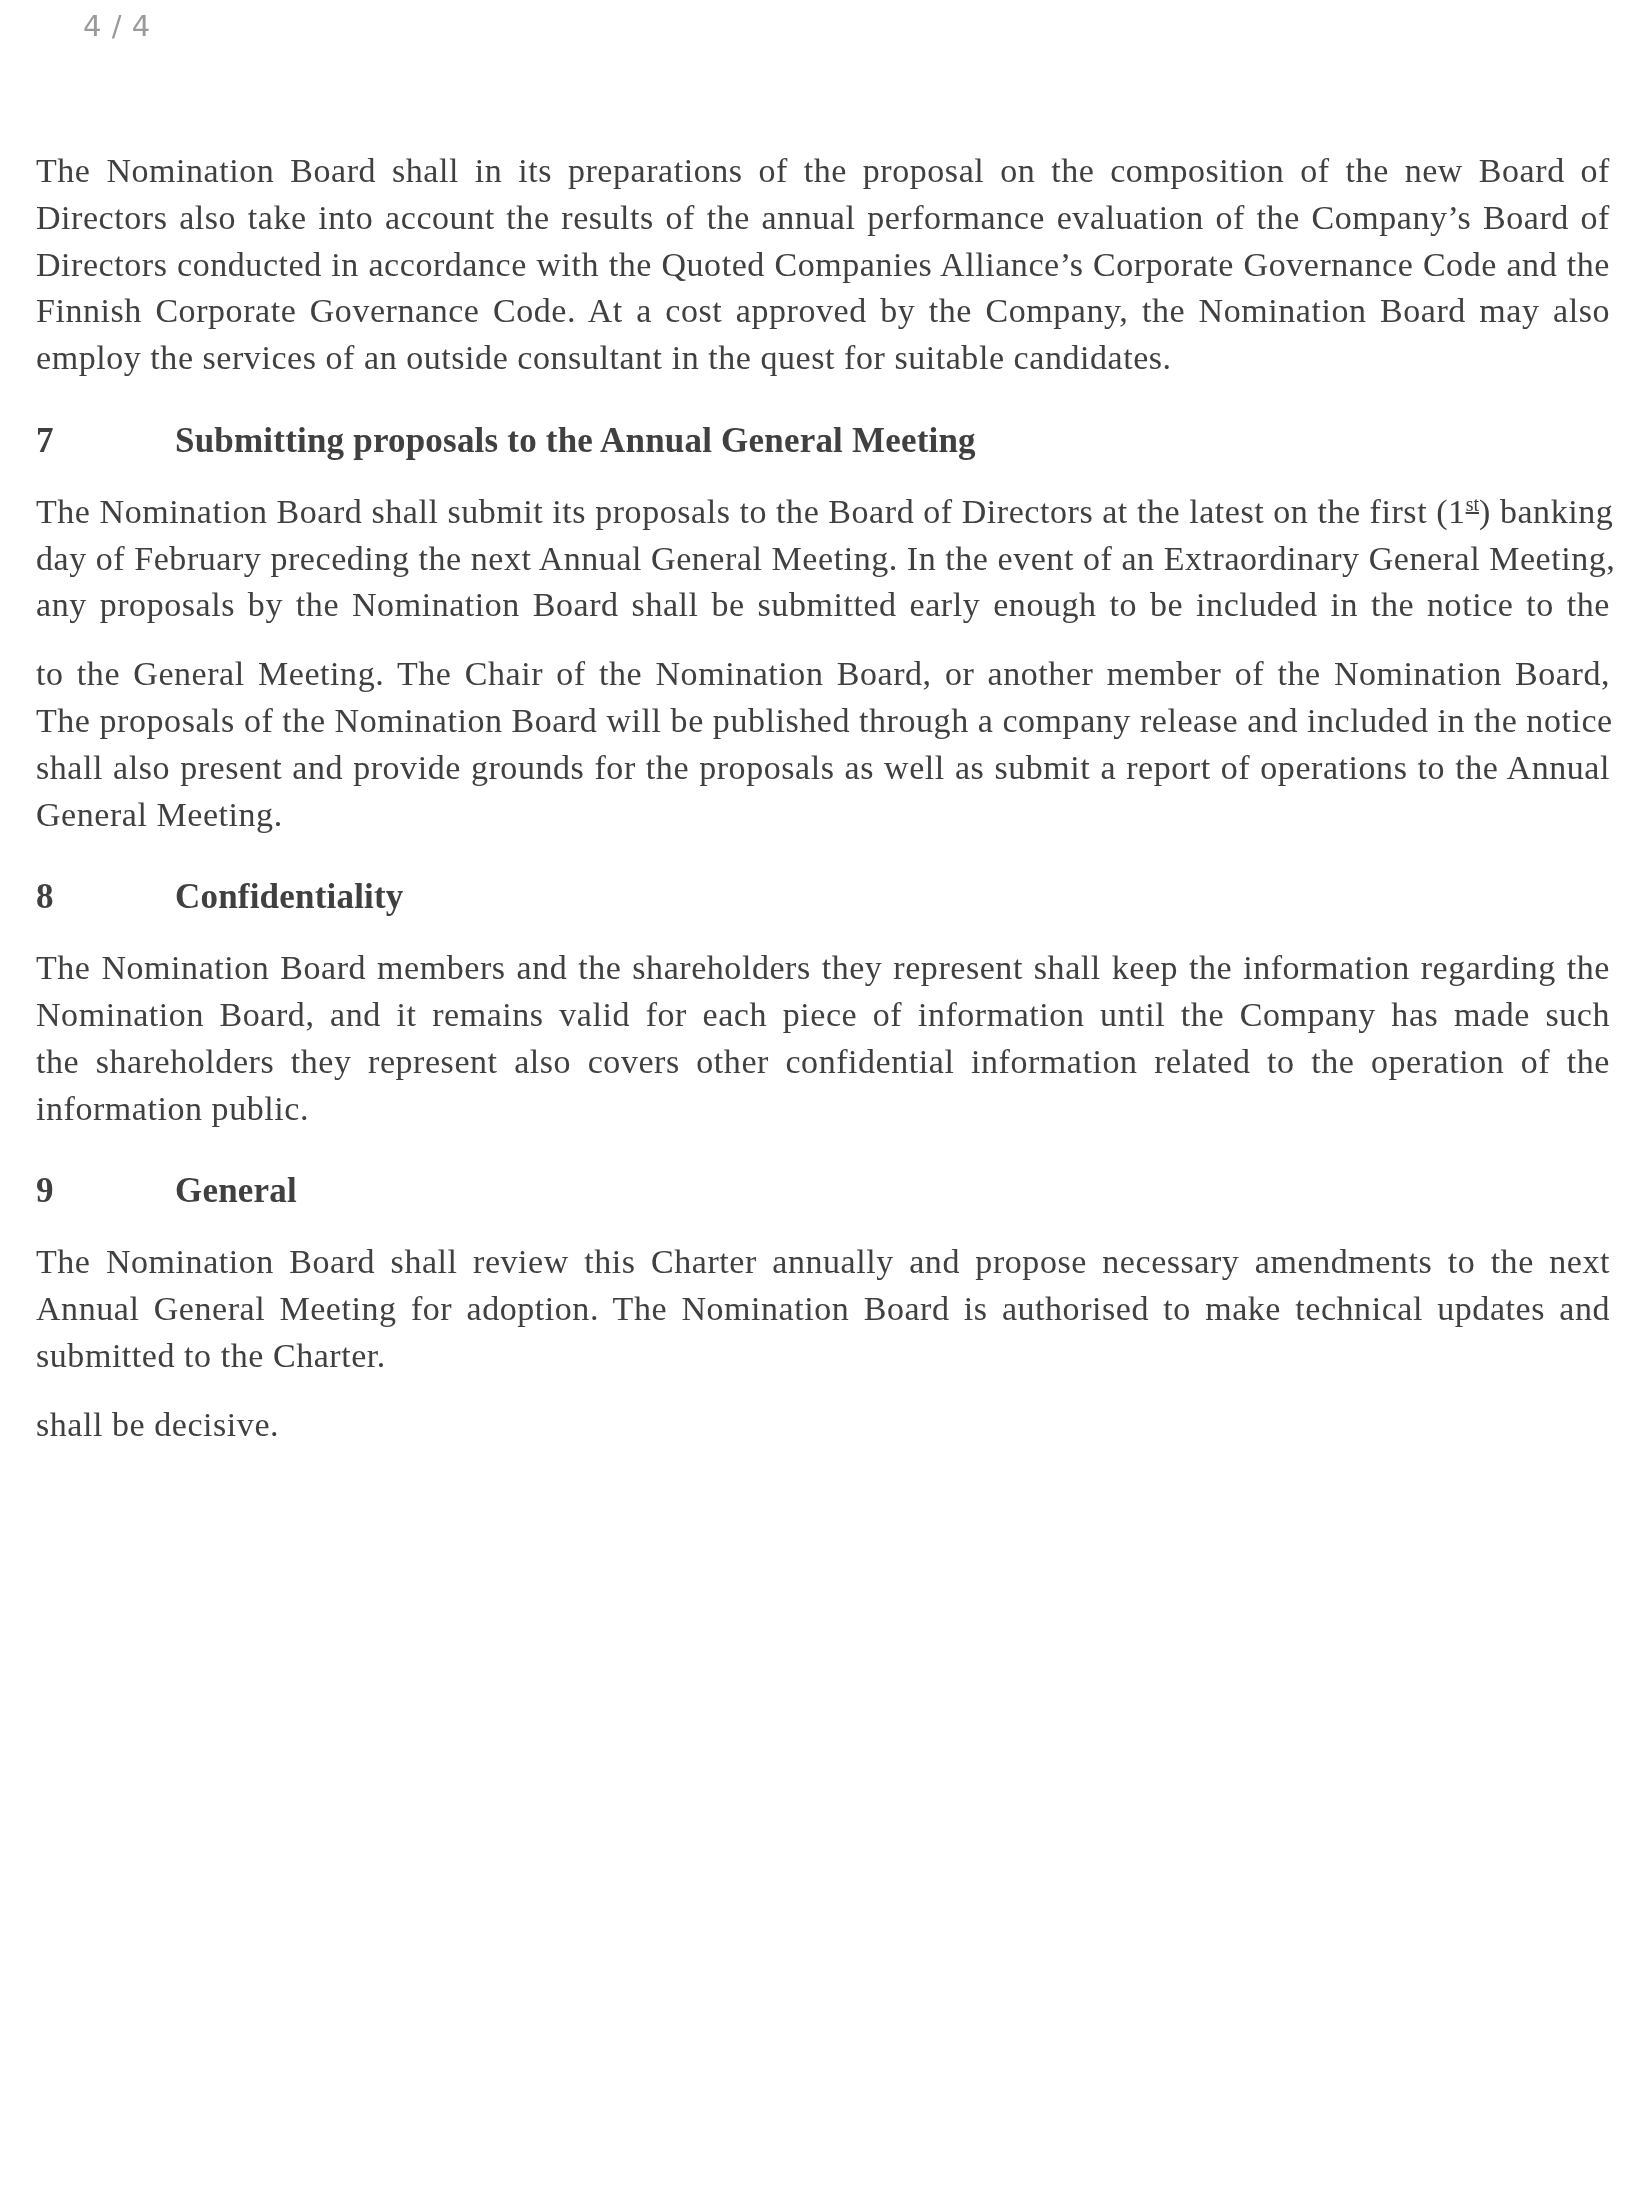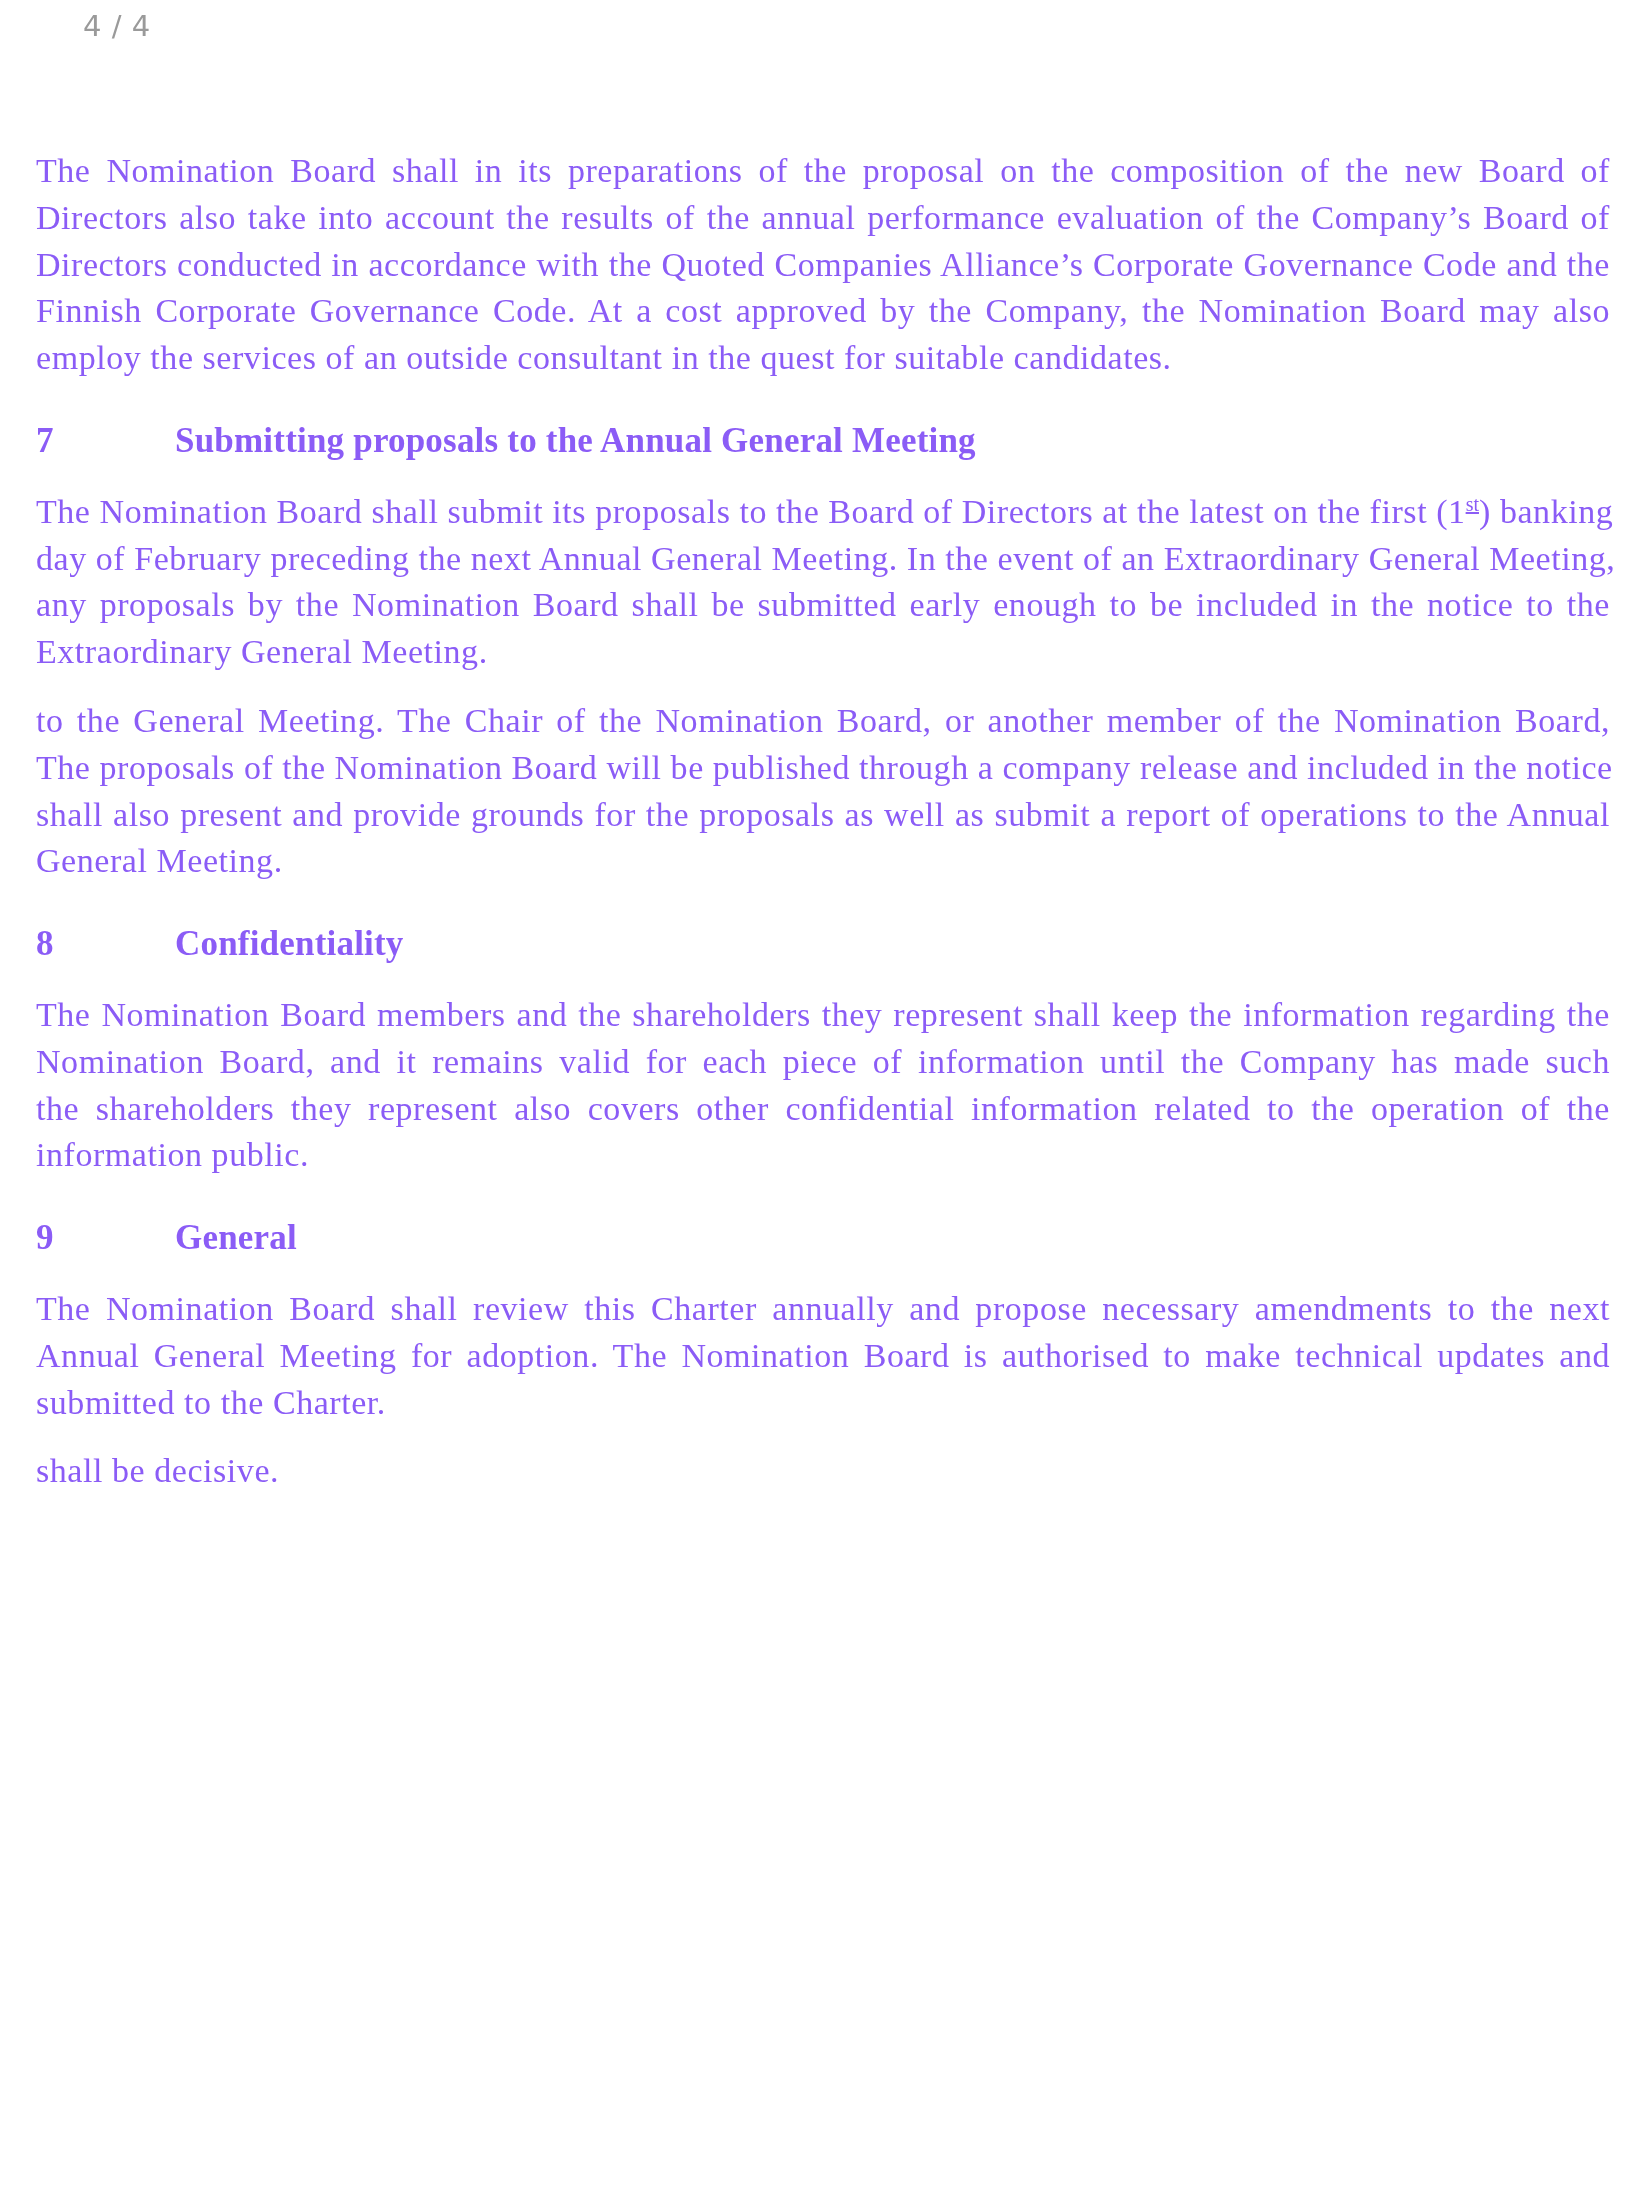--- a/index.html
+++ b/index.html
@@ -26,21 +26,21 @@
   }
   .doc {
     position: absolute;
     left: 36px;
     top: 148px;
     width: 1574px;
     font-family: "Liberation Serif", "DejaVu Serif", serif;
     font-size: 34px;
     letter-spacing: 0.55px;
     line-height: 46.8px;
-    color: #8b5cf6;
+    color: #404040;
   }
   .para {
     margin: 0 0 22px 0;
   }
   .para.before-heading {
     margin-bottom: 36px;
   }
   .line {
     display: block;
     white-space: nowrap;
@@ -94,21 +94,20 @@
 
   <div class="heading">
     <span class="num">7</span>
     <span class="title">Submitting proposals to the Annual General Meeting</span>
   </div>
 
   <div class="para">
     <span class="line"><span>The Nomination Board shall submit its proposals to the Board of Directors at the latest on the first (1</span><sup class="ord">st</sup><span>) banking</span></span>
     <span class="line">day of February preceding the next Annual General Meeting. In the event of an Extraordinary General Meeting,</span>
     <span class="line">any proposals by the Nomination Board shall be submitted early enough to be included in the notice to the</span>
-    <span class="line last">Extraordinary General Meeting.</span>
   </div>
 
   <div class="para before-heading">
     <span class="line">to the General Meeting. The Chair of the Nomination Board, or another member of the Nomination Board,</span>
     <span class="line">The proposals of the Nomination Board will be published through a company release and included in the notice</span>
     <span class="line">shall also present and provide grounds for the proposals as well as submit a report of operations to the Annual</span>
     <span class="line last">General Meeting.</span>
   </div>
 
   <div class="heading">

